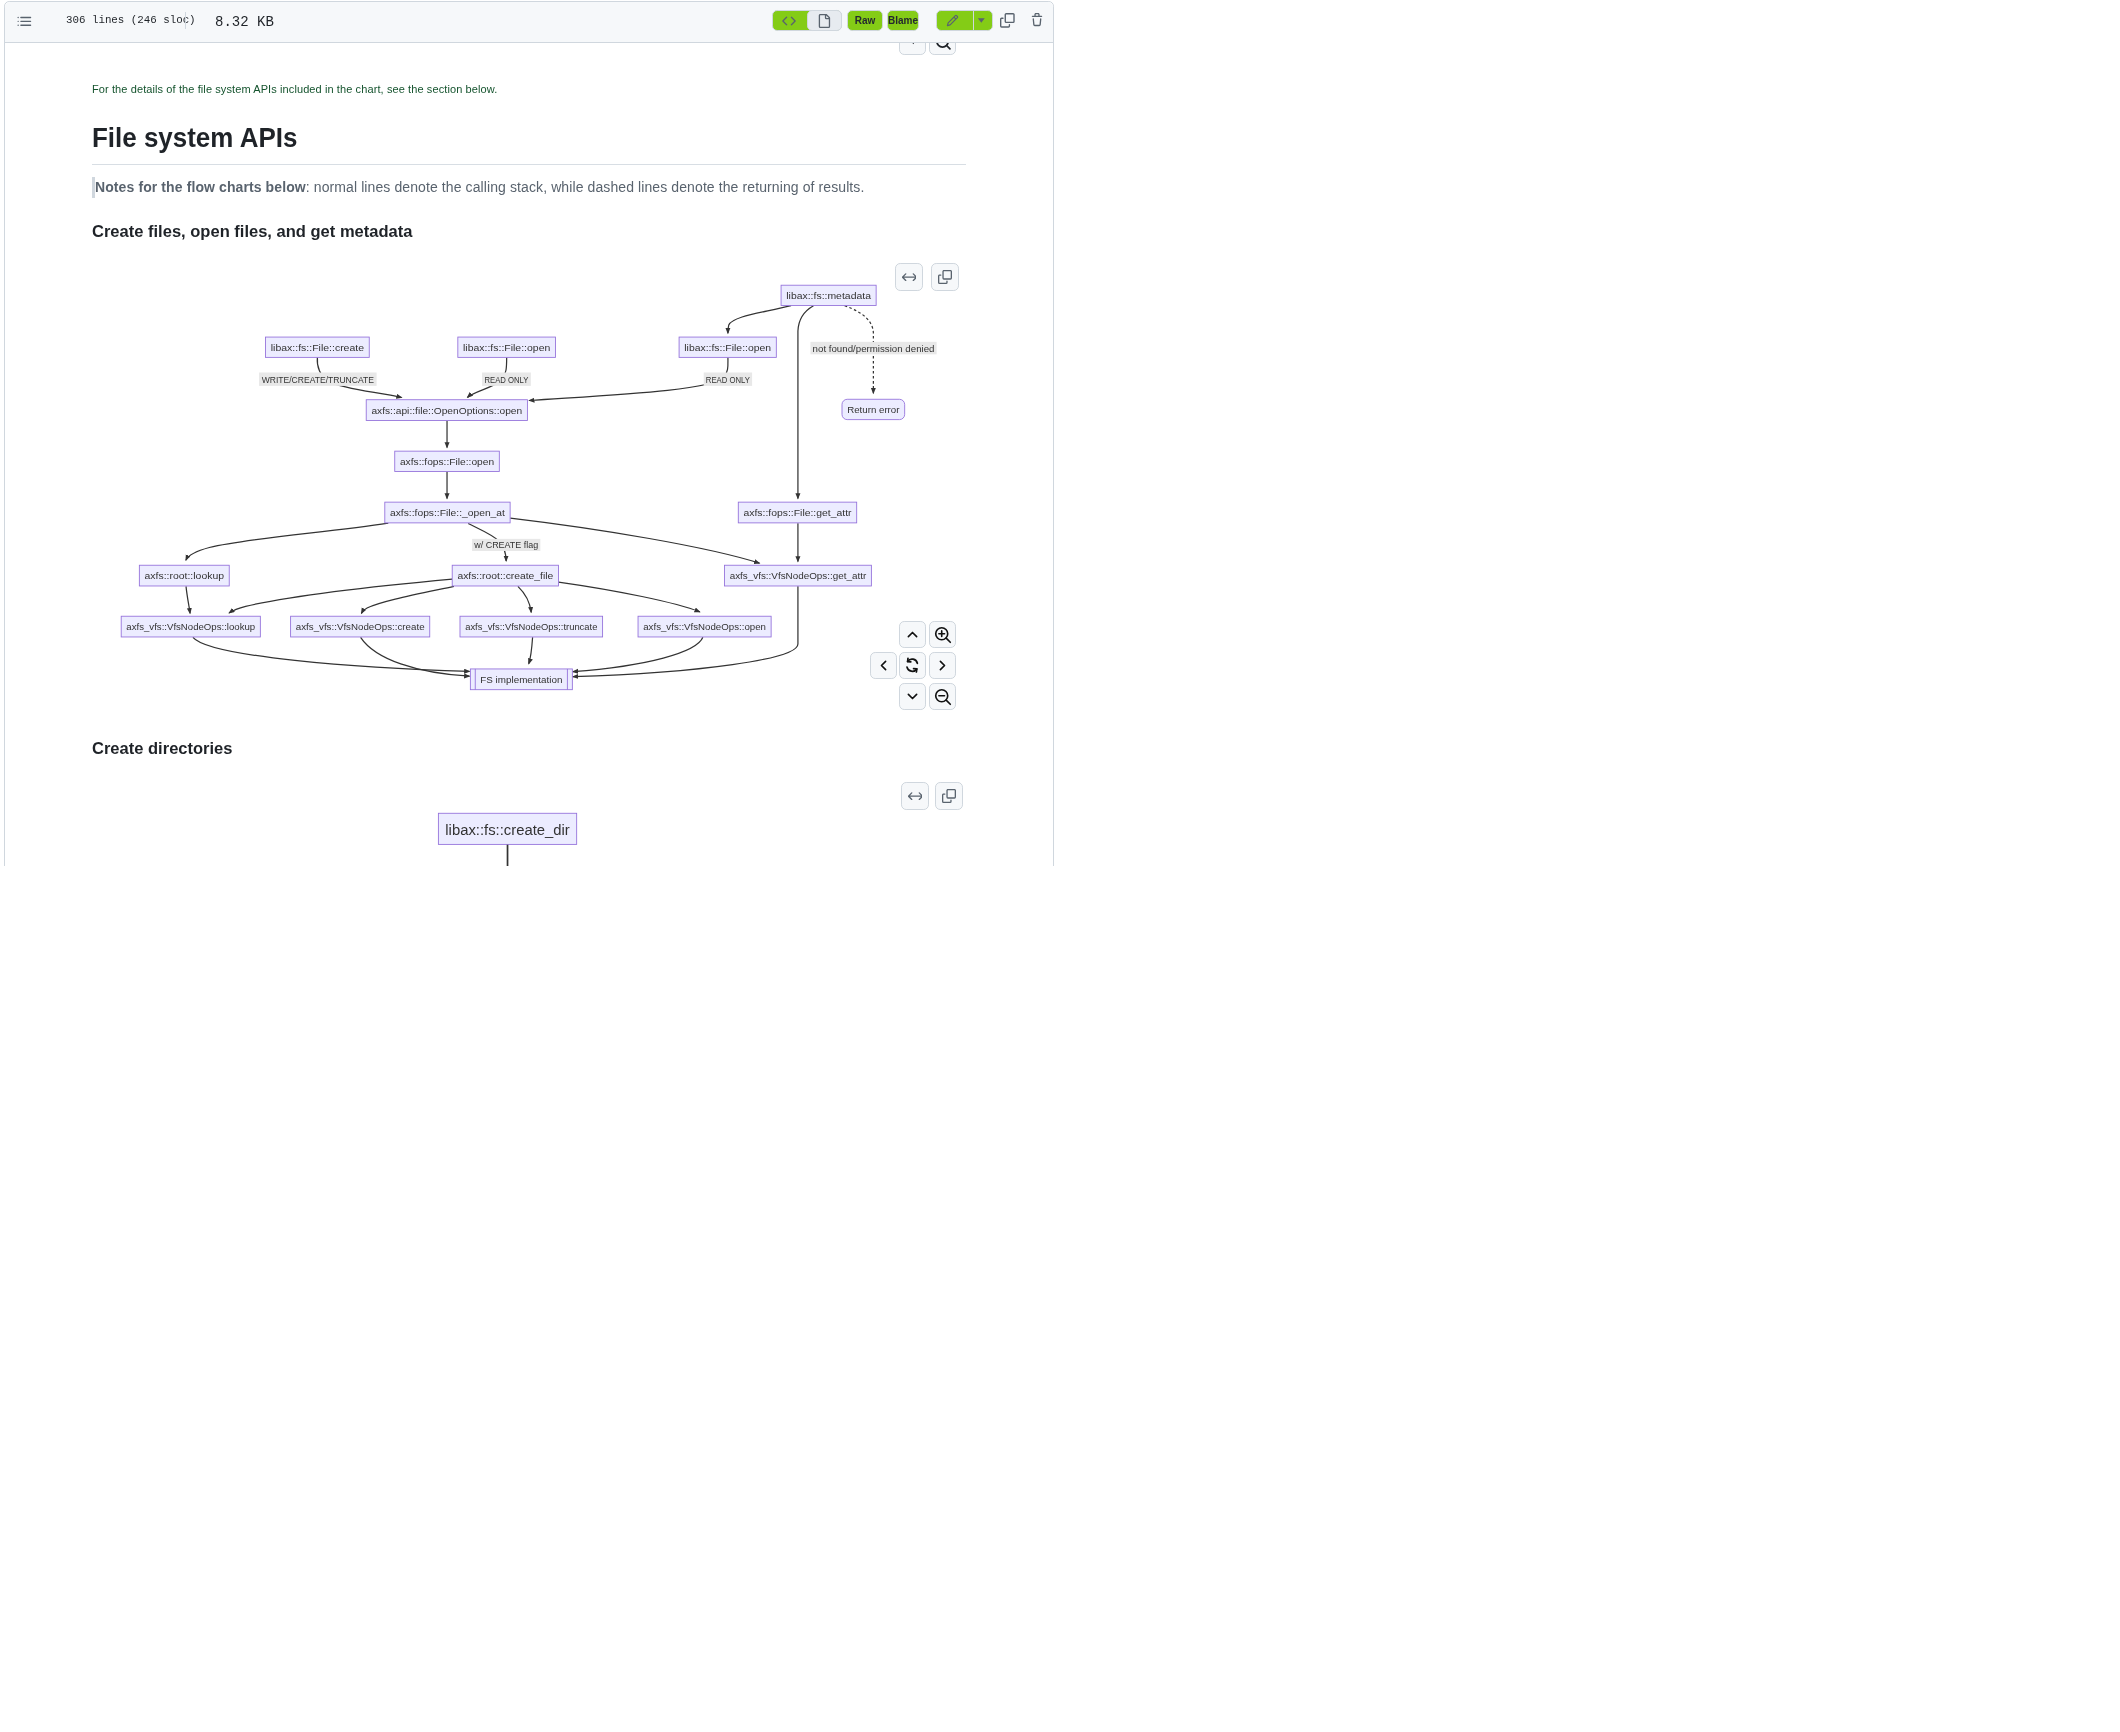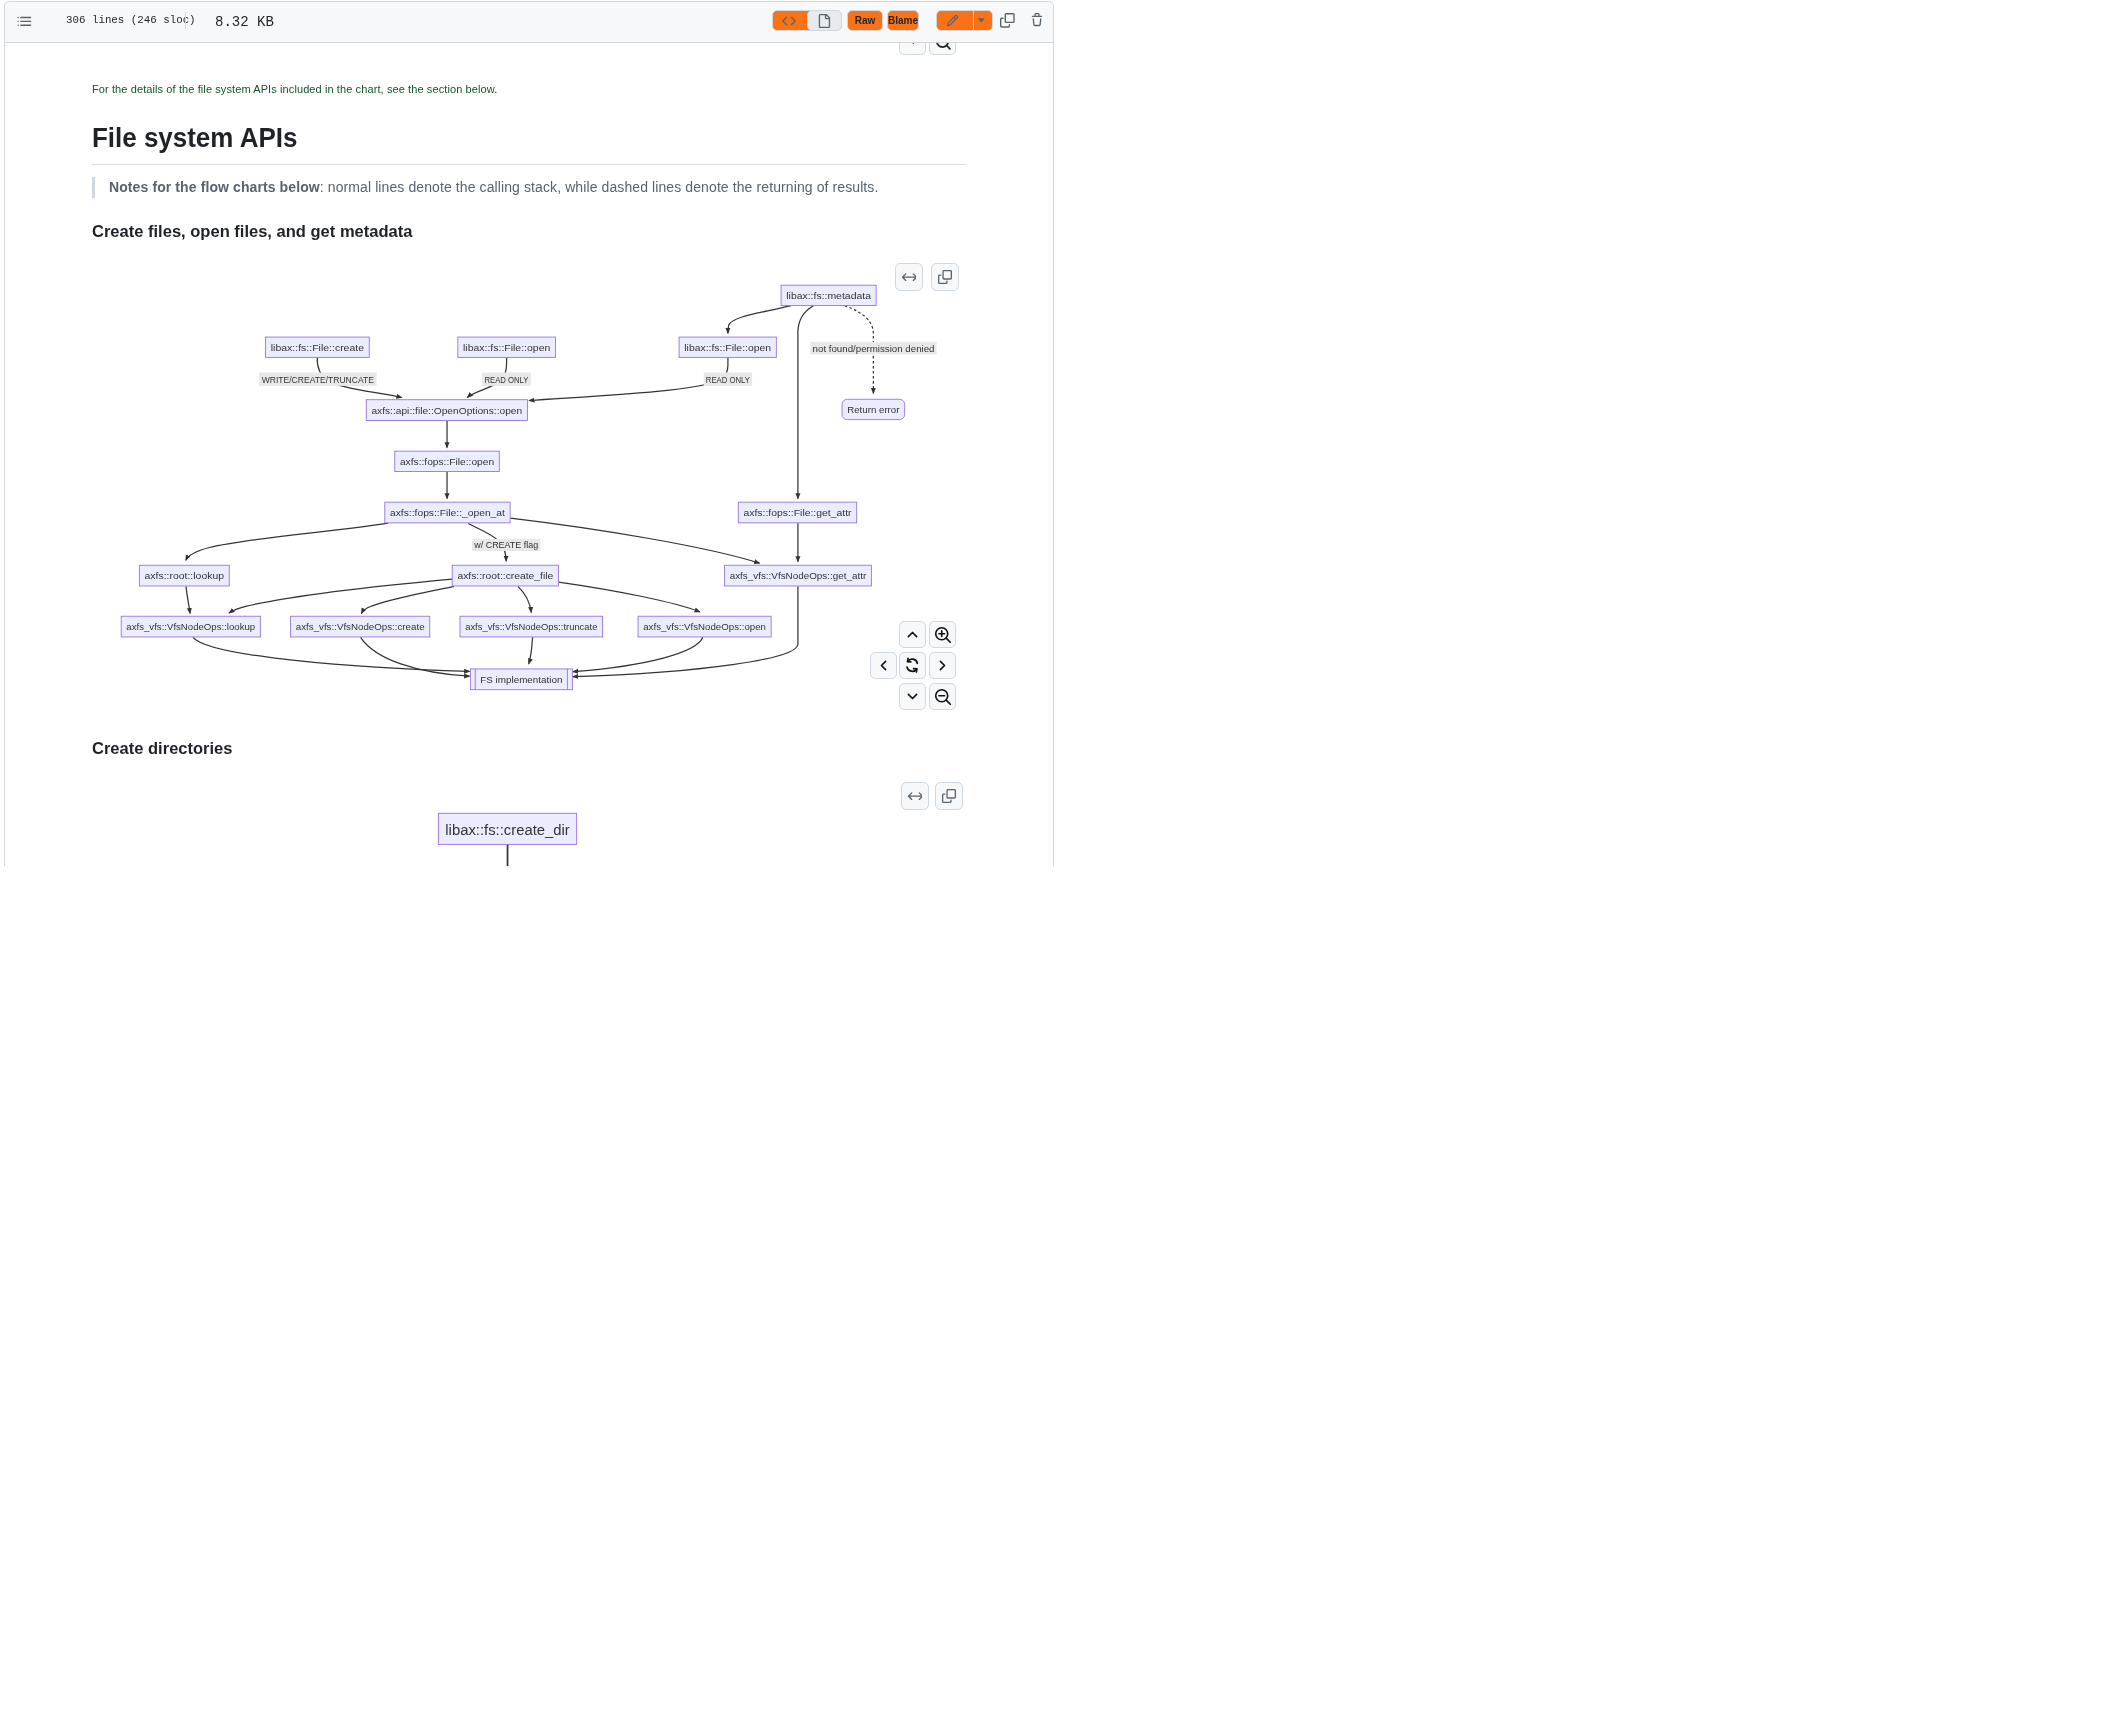--- a/index.html
+++ b/index.html
@@ -5,27 +5,27 @@
   html,body{margin:0;padding:0;background:#fff;}
   body{width:1060px;height:866px;position:relative;overflow:hidden;
        font-family:"Liberation Sans",sans-serif;color:#1f2328;}
   .abs{position:absolute;}
   
   #filebox{position:absolute;left:3.9px;top:0.9px;width:1050px;height:951px;
     border:0.9px solid #d0d7de;border-radius:5.2px 5.2px 0 0;box-sizing:border-box;background:#fff;}
   #fhead{position:absolute;left:0;top:0;right:0;height:40px;background:#f6f8fa;
     border-bottom:0.9px solid #d0d7de;border-radius:5.2px 5.2px 0 0;}
   .mono{font-family:"Liberation Mono",monospace;margin-left:20px;}
-  .btn{position:absolute;box-sizing:border-box;background:#f97316;border:0.9px solid #d0d7de;
+  .btn{position:absolute;box-sizing:border-box;background:#84cc16;border:0.9px solid #d0d7de;
        border-radius:5.2px;}
   .p1{position:absolute;left:92px;top:79px;font-size:11px;line-height:21px;color:#14532d;letter-spacing:0.1px;}
   h1.t{position:absolute;left:92px;top:122px;margin:0;font-size:28px;font-weight:bold;color:#1f2328;transform:scaleX(0.927);transform-origin:0 0;}
   .h1rule{position:absolute;left:92px;top:164px;width:874px;height:0.9px;background:#d8dee4;}
   .bq{position:absolute;left:92px;top:177px;width:874px;box-sizing:border-box;
-      border-left:3.5px solid #d0d7de;padding-left:14px;color:#59636e;font-size:14px;line-height:21px;letter-spacing:0.1px;}
+      border-left:3.5px solid #d0d7de;color:#59636e;font-size:14px;line-height:21px;letter-spacing:0.1px;}
   h3.t{position:absolute;margin:0;font-size:17.3px;font-weight:bold;color:#1f2328;transform:scaleX(0.956);transform-origin:0 0;}
   
   .mbtn{position:absolute;width:28px;height:28px;box-sizing:border-box;background:#f6f8fa;
         border:0.9px solid #d0d7de;border-radius:5.2px;display:flex;align-items:center;justify-content:center;}
   .pbtn{position:absolute;width:27px;height:27px;box-sizing:border-box;background:#f6f8fa;
         border:0.9px solid #d0d7de;border-radius:5.2px;display:flex;align-items:center;justify-content:center;}
 </style>
 </head>
 <body>
 <div id="filebox"></div>

